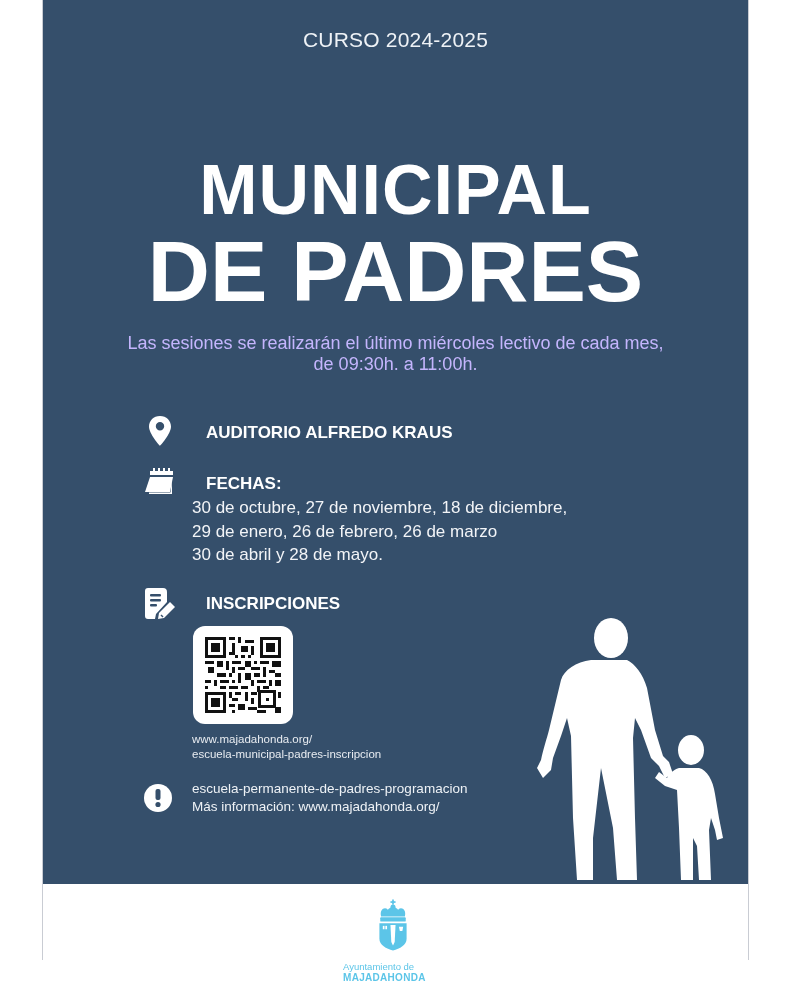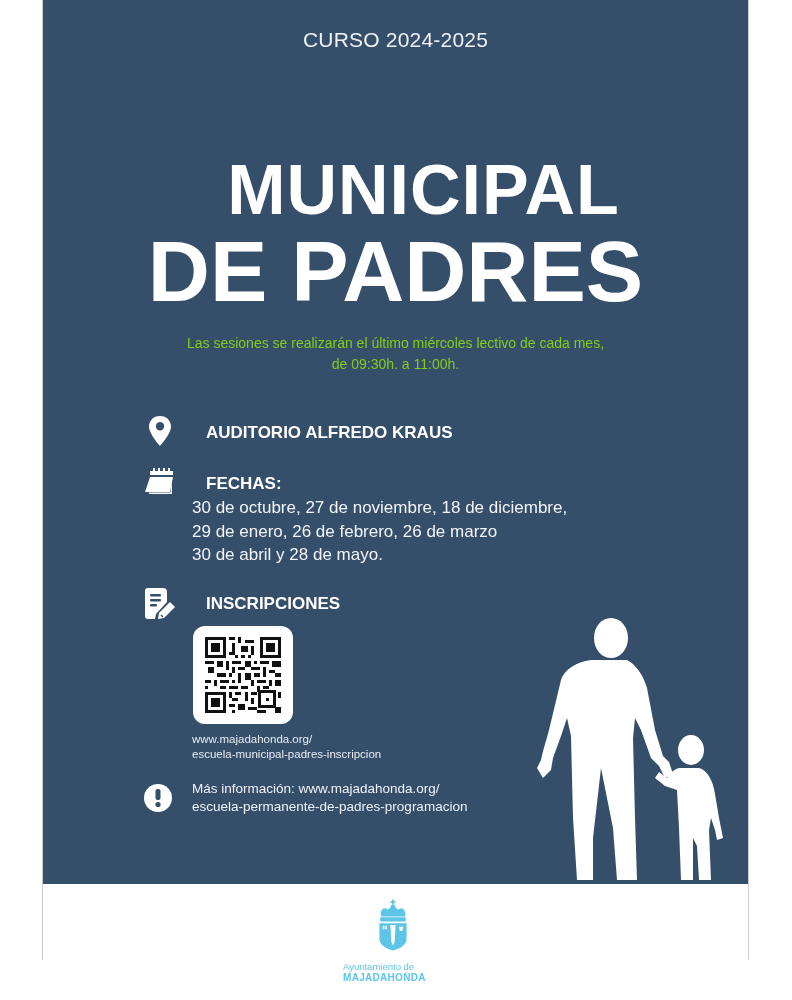--- a/index.html
+++ b/index.html
@@ -2,23 +2,23 @@
 <html><head>
 <meta charset="utf-8">
 <style>
   html, body { margin: 0; padding: 0; background: #ffffff; }
   body { width: 792px; height: 1000px; position: relative; overflow: hidden; font-family: "Liberation Sans", "DejaVu Sans", sans-serif; }
   .poster { position: absolute; left: 42px; top: 0; width: 707px; height: 960px; background: #ffffff; border-left: 1px solid #c9ccd3; border-right: 1px solid #c9ccd3; box-sizing: border-box; }
   .band { position: absolute; left: 0; top: 0; width: 100%; height: 884px; background: #354f6b; color: #ffffff; }
   .course { position: absolute; top: 28px; left: 0; width: 100%; text-align: center; font-size: 21px; font-weight: 300; letter-spacing: 0.2px; color: #eef2f6; }
   .title { position: absolute; left: 0; width: 100%; text-align: center; font-weight: bold; color: #ffffff; line-height: 1; }
   .t1 { top: 82px; font-size: 70px; letter-spacing: 1px; }
-  .t2 { top: 155px; font-size: 70px; letter-spacing: 1px; margin-left: 28px; }
+  .t2 { top: 155px; font-size: 70px; letter-spacing: 1px; }
   .t3 { top: 228px; font-size: 86px; letter-spacing: 0px; }
-  .subtitle { position: absolute; top: 333px; left: 0; width: 100%; text-align: center; font-size: 14px; line-height: 21px; color: #84cc16; }
+  .subtitle { position: absolute; top: 333px; left: 0; width: 100%; text-align: center; font-size: 18px; line-height: 21px; color: #c4b5fd; }
   .row { position: absolute; left: 100px; }
   .icon { position: absolute; left: 0; width: 34px; height: 34px; }
   .heading { position: absolute; left: 63px; font-weight: bold; font-size: 17px; white-space: nowrap; color: #ffffff; }
   .body-text { font-size: 17px; line-height: 23.5px; color: #f2f4f7; white-space: nowrap; }
   .small-text { font-size: 11.5px; line-height: 14.5px; color: #e8ecf1; white-space: nowrap; }
   .qr-box { position: absolute; width: 100px; height: 98px; background: #ffffff; border-radius: 12px; }
   .info-text { font-size: 13.5px; line-height: 18px; color: #eef2f6; white-space: nowrap; }
   .silhouette { position: absolute; left: 488px; top: 618px; width: 196px; height: 266px; }
   .footer-logo { position: absolute; left: 300px; top: 895px; width: 100px; height: 100px; text-align: left; }
   .logo-text { font-size: 9.5px; line-height: 11px; color: #5cc5e8; font-weight: normal; }
@@ -153,22 +153,22 @@
       </div>
     </div>
 
     <div class="row" style="top:780px;">
       <svg class="icon" style="top:3px; width:30px; height:30px;" viewBox="0 0 30 30">
         <circle cx="15" cy="15" r="14" fill="#ffffff"></circle>
         <rect x="12.5" y="6" width="5" height="11" rx="2" fill="#354f6b"></rect>
         <circle cx="15" cy="21.5" r="2.6" fill="#354f6b"></circle>
       </svg>
       <div class="info-text" style="position:absolute; left:49px; top:0;">
+        <div>escuela-permanente-de-padres-programacion</div>
         <div>Más información: www.majadahonda.org/</div>
-        <div>escuela-permanente-de-padres-programacion</div>
       </div>
     </div>
 
     <svg class="silhouette" viewBox="0 0 196 266">
       <g fill="#ffffff">
 
         <ellipse cx="80" cy="20" rx="17" ry="20"></ellipse>
 
         <path d="M60 42 C45 44 33 52 30 62 L18 112 C16 120 12 132 10 142 L6 150 L12 160 L20 152 L22 140 L30 118 L36 100 L40 118 L42 200 L46 262 L62 262 L62 220 L70 150 L82 210 L86 262 L106 262 L104 200 L102 120 L104 100 L110 112 L120 140 L128 148 L134 160 L142 156 L138 144 L132 138 L124 112 L116 70 C112 56 104 46 96 42 Z"></path>
 

